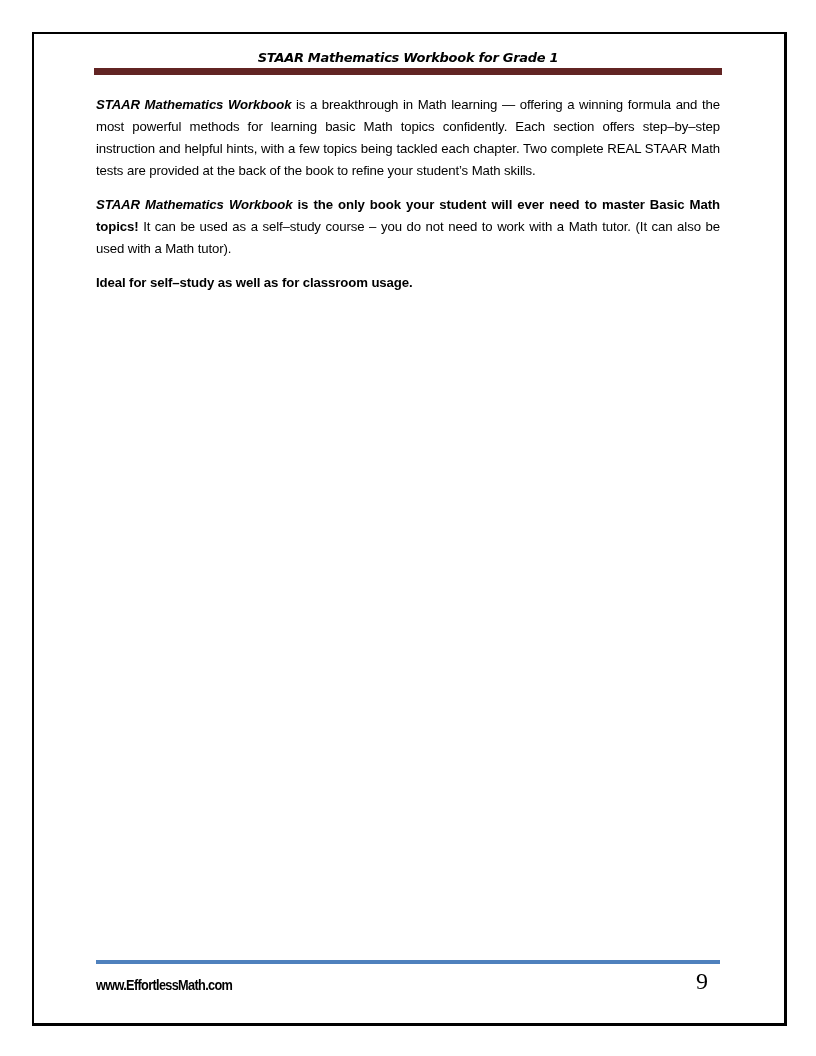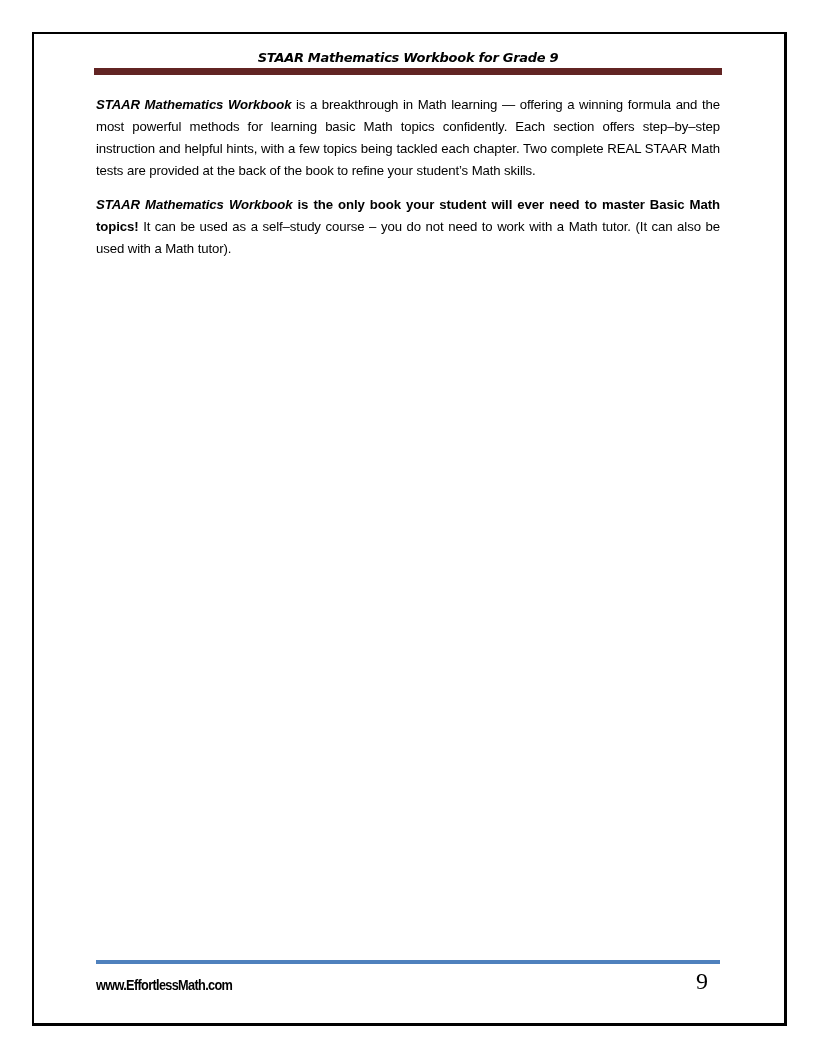--- a/index.html
+++ b/index.html
@@ -94,23 +94,24 @@
       font-family: "Liberation Serif", serif;
       font-size: 24px;
       line-height: 28px;
     }
   </style>
 </head>
 <body>
 
 <div class="page-frame"></div>
 
-<div class="running-header">STAAR Mathematics Workbook for Grade 9</div>
+<div class="running-header">STAAR Mathematics Workbook for Grade 1</div>
 <div class="header-bar" style="background:#622423;"></div>
 
 <div class="body-text">
   <p><span class="title-ref">STAAR Mathematics Workbook</span><span> is a breakthrough in Math learning — offering a winning formula and the most powerful methods for learning basic Math topics confidently. Each section offers step–by–step instruction and helpful hints, with a few topics being tackled each chapter. Two complete REAL STAAR Math tests are provided at the back of the book to refine your student’s Math skills.</span></p>
   <p><span class="title-ref">STAAR Mathematics Workbook</span><span class="bold"> is the only book your student will ever need to master Basic Math topics!</span><span> It can be used as a self–study course – you do not need to work with a Math tutor. (It can also be used with a Math tutor).</span></p>
+  <p><span class="bold">Ideal for self–study as well as for classroom usage.</span></p>
 </div>
 
 <div class="footer-bar" style="background:#4f81bd;"></div>
 <div class="footer-url">www.EffortlessMath.com</div>
 <div class="page-number">9</div>
 
 </body></html>

